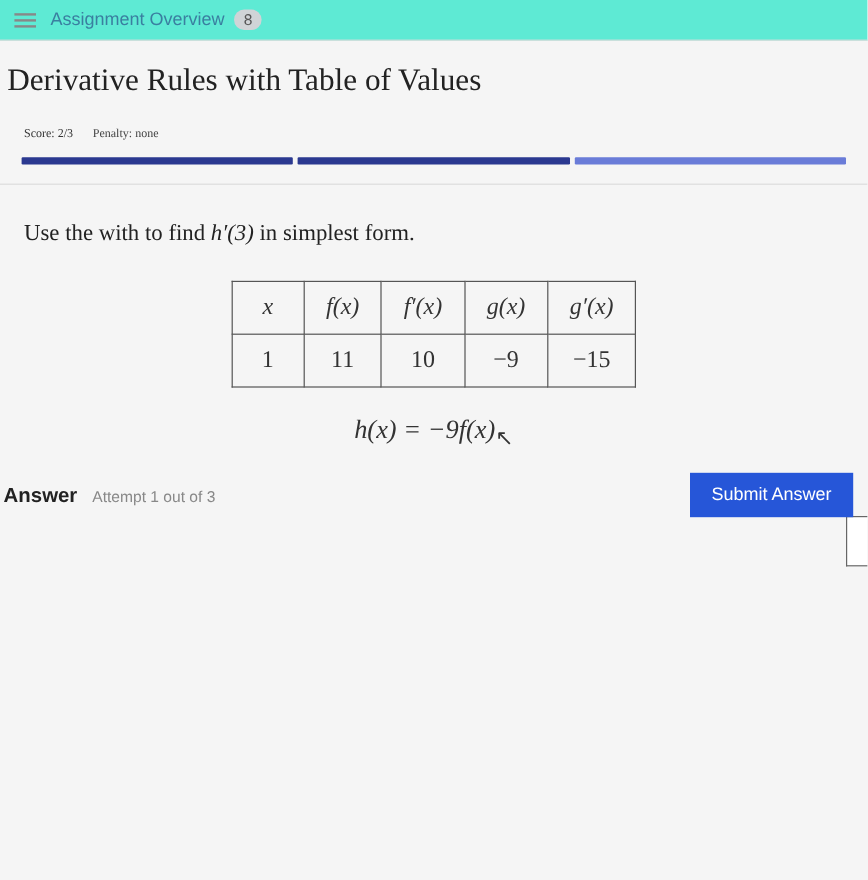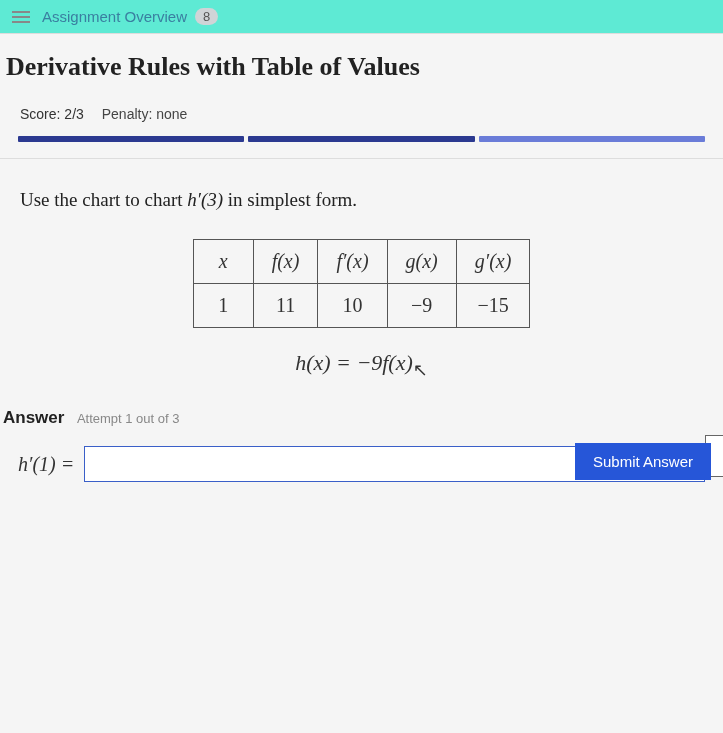--- a/index.html
+++ b/index.html
@@ -3,22 +3,22 @@
 <meta charset="utf-8">
 <style>
 * { box-sizing: border-box; margin: 0; padding: 0; }
 body { font-family: Georgia, 'Times New Roman', serif; background: #f5f5f5; width: 723px; height: 733px; overflow: hidden; color: #333; }
 .top-bar { display: flex; align-items: center; padding: 8px 12px; border-bottom: 1px solid #ddd; background: #5eead4; }
 .hamburger { display: flex; flex-direction: column; gap: 3px; margin-right: 12px; cursor: pointer; }
 .hamburger span { width: 18px; height: 2px; background: #888; }
 .top-link { color: #3a7fa0; font-family: -apple-system, sans-serif; font-size: 15px; cursor: pointer; }
 .badge { background: #d0d4d7; color: #555; border-radius: 10px; padding: 1px 8px; font-size: 13px; margin-left: 8px; font-family: sans-serif; }
 .title-row { padding: 18px 6px 14px; }
-.title-row h1 { font-size: 26px; font-weight: bold; color: #222; }
-.score-row { padding: 10px 20px 8px; font-size: 14px; color: #333; font-family: Liberation Sans, sans-serif; }
+.title-row h1 { font-size: 26px; font-weight: normal; color: #222; }
+.score-row { padding: 10px 20px 8px; font-size: 10px; color: #333; font-family: Liberation Serif, serif; }
 .score-row .penalty { margin-left: 14px; color: #444; }
 .progress { display: flex; height: 6px; margin: 6px 18px 0; gap: 4px; }
 .progress div { flex: 1; background: #2b3990; border-radius: 1px; }
 .progress div.inc { background: #6a7cd8; }
 .divider { height: 1px; background: #ddd; margin: 16px 0; }
 .question-row { display: flex; justify-content: space-between; align-items: center; padding: 8px 18px; }
 .question-row h2 { font-size: 20px; font-weight: normal; color: #222; }
 .watch-btn { border: 1px solid #666; background: #fff; padding: 8px 16px; font-size: 15px; display: flex; align-items: center; gap: 8px; cursor: pointer; font-family: -apple-system, sans-serif; }
 .watch-btn .icon-target { width: 14px; height: 14px; border: 2px solid #333; border-radius: 50%; position: relative; }
 .watch-btn .icon-target::after { content: ''; position: absolute; width: 4px; height: 4px; background: #333; border-radius: 50%; top: 50%; left: 50%; transform: translate(-50%, -50%); }
@@ -70,21 +70,21 @@
     <div></div>
     <div class="inc"></div>
 </div>
 
 <div class="divider"></div>
 
 <div class="content">
 <div class="side-btn"></div>
 
 <div class="prompt">
-  <span>Use the chart to chart </span><span class="math">h′(3)</span><span> in simplest form.</span>
+  <span>Use the with to find </span><span class="math">h′(3)</span><span> in simplest form.</span>
 </div>
 
 <div class="table-wrap">
   <table>
     <tbody>
           <tr>
       <td>x</td>
       <td>f(x)</td>
       <td>f′(x)</td>
       <td>g(x)</td>
@@ -103,19 +103,15 @@
 
 <div class="eqn">
   <span>h(x) = −9f(x)</span><span class="cursor-arrow">↖</span>
 </div>
 
 <div class="answer-row">
   <span class="label">Answer</span>
   <span class="attempt">Attempt 1 out of 3</span>
 </div>
 
-<div class="input-row">
-  <span class="hprime">h′(1) =</span>
-  <input class="answer-input" type="text" style="">
-</div>
 
 <button class="submit-btn">Submit Answer</button>
 </div>
 
 </body></html>

